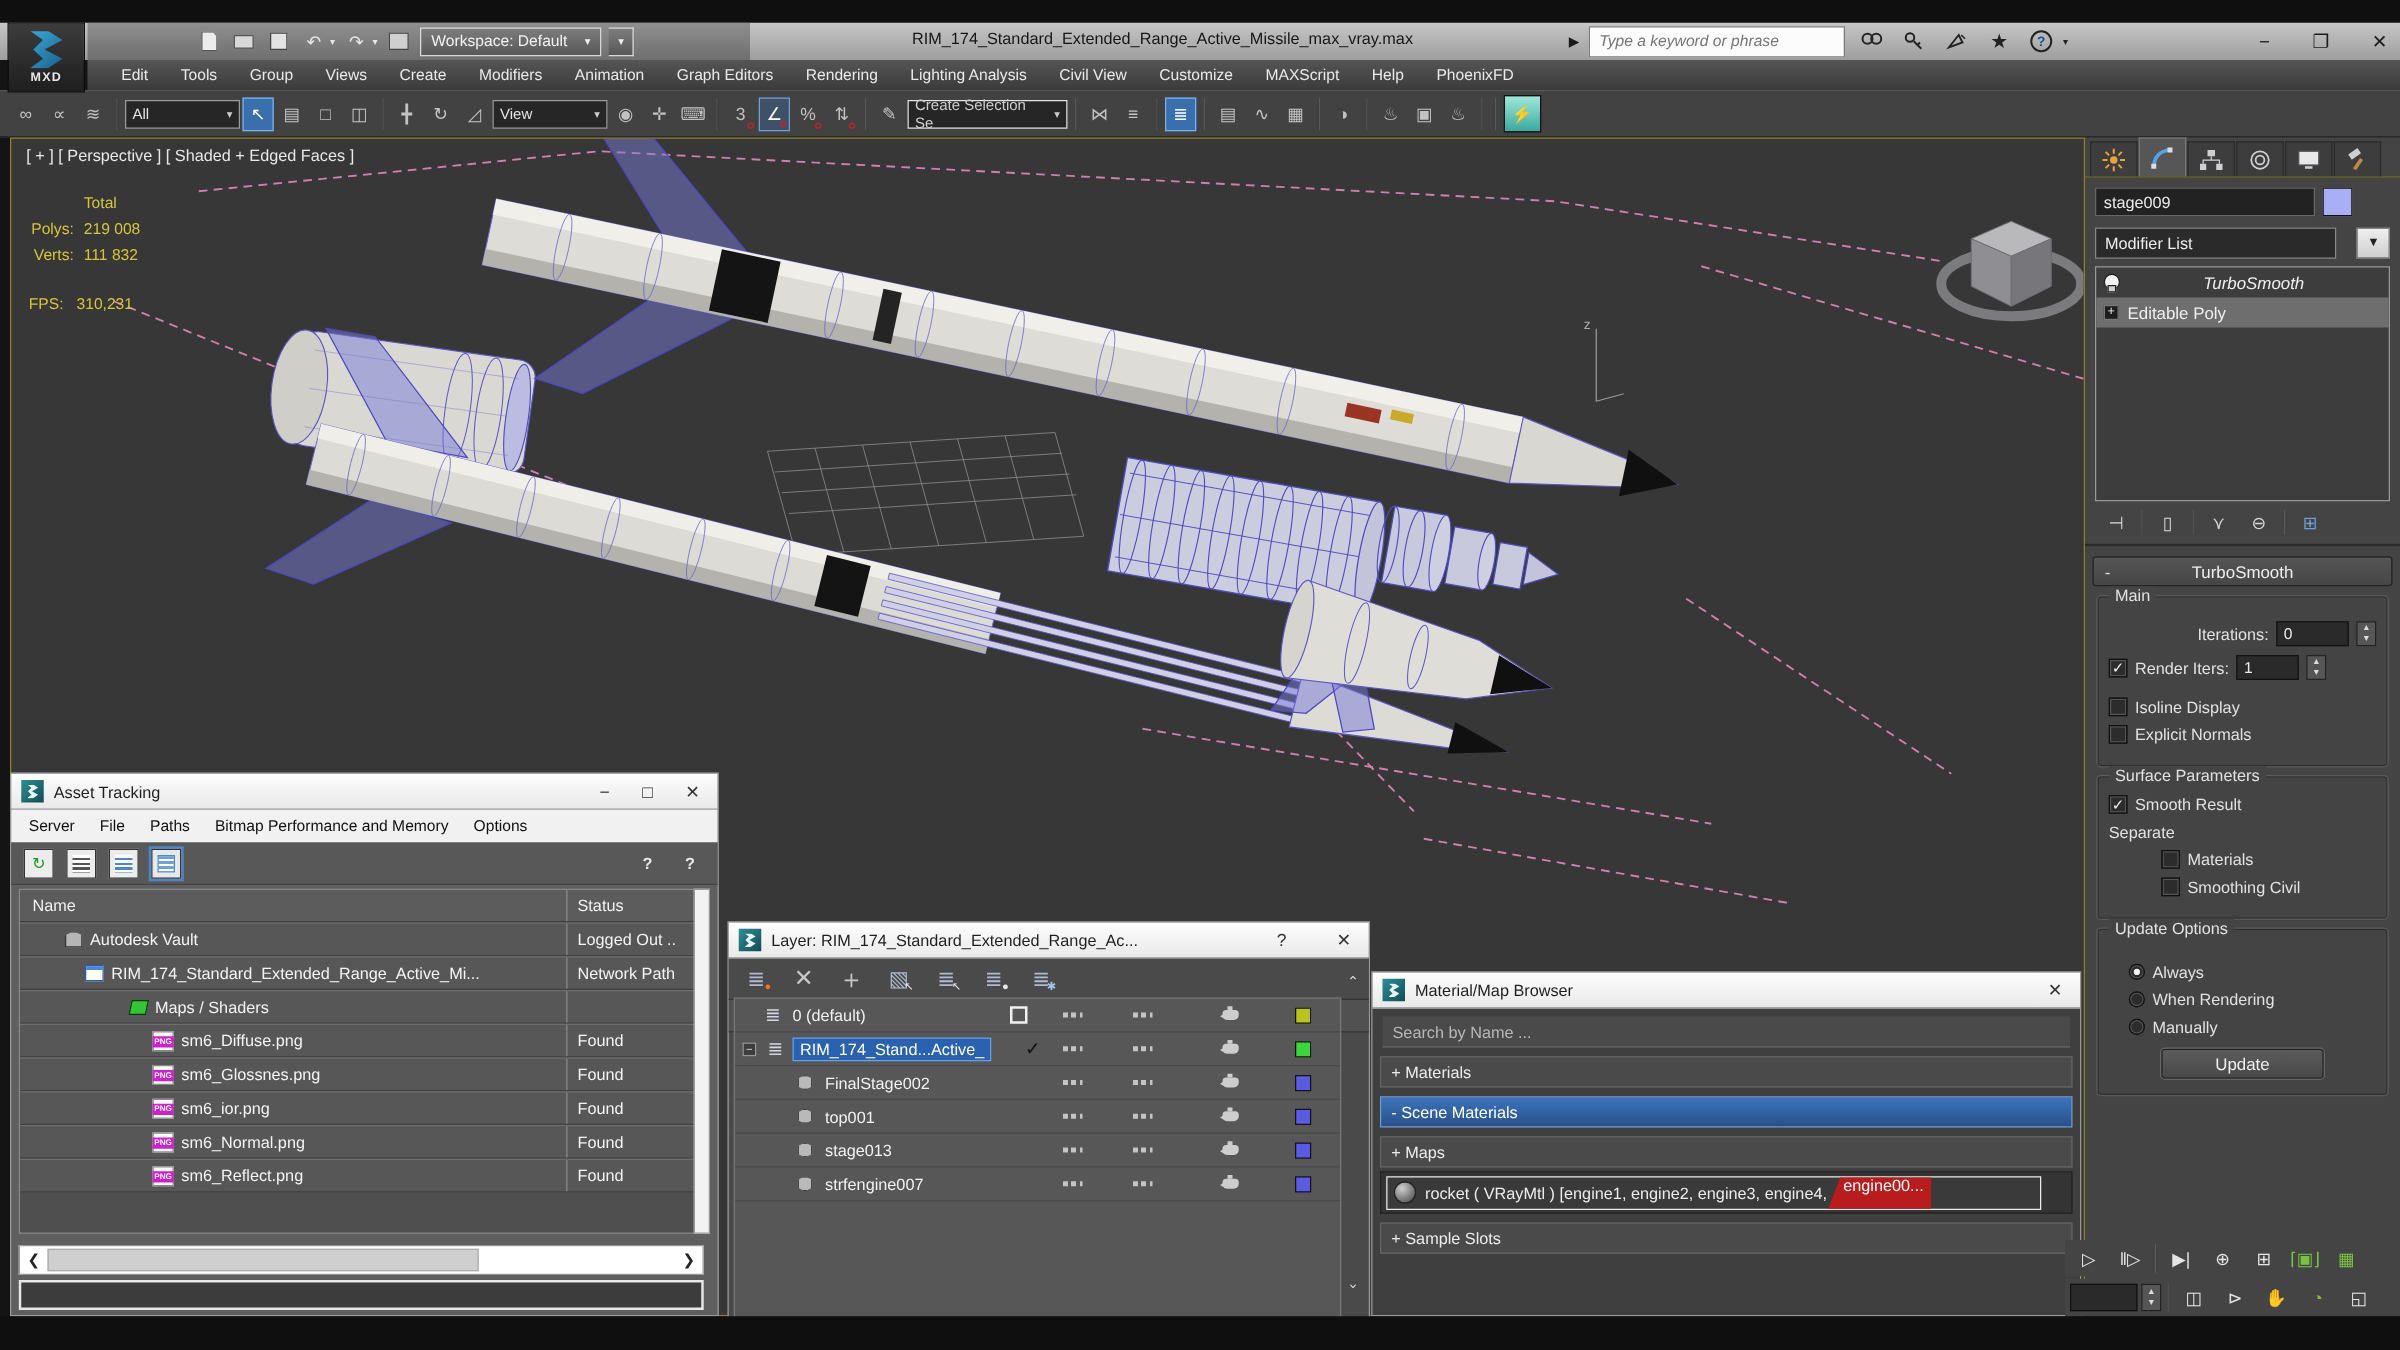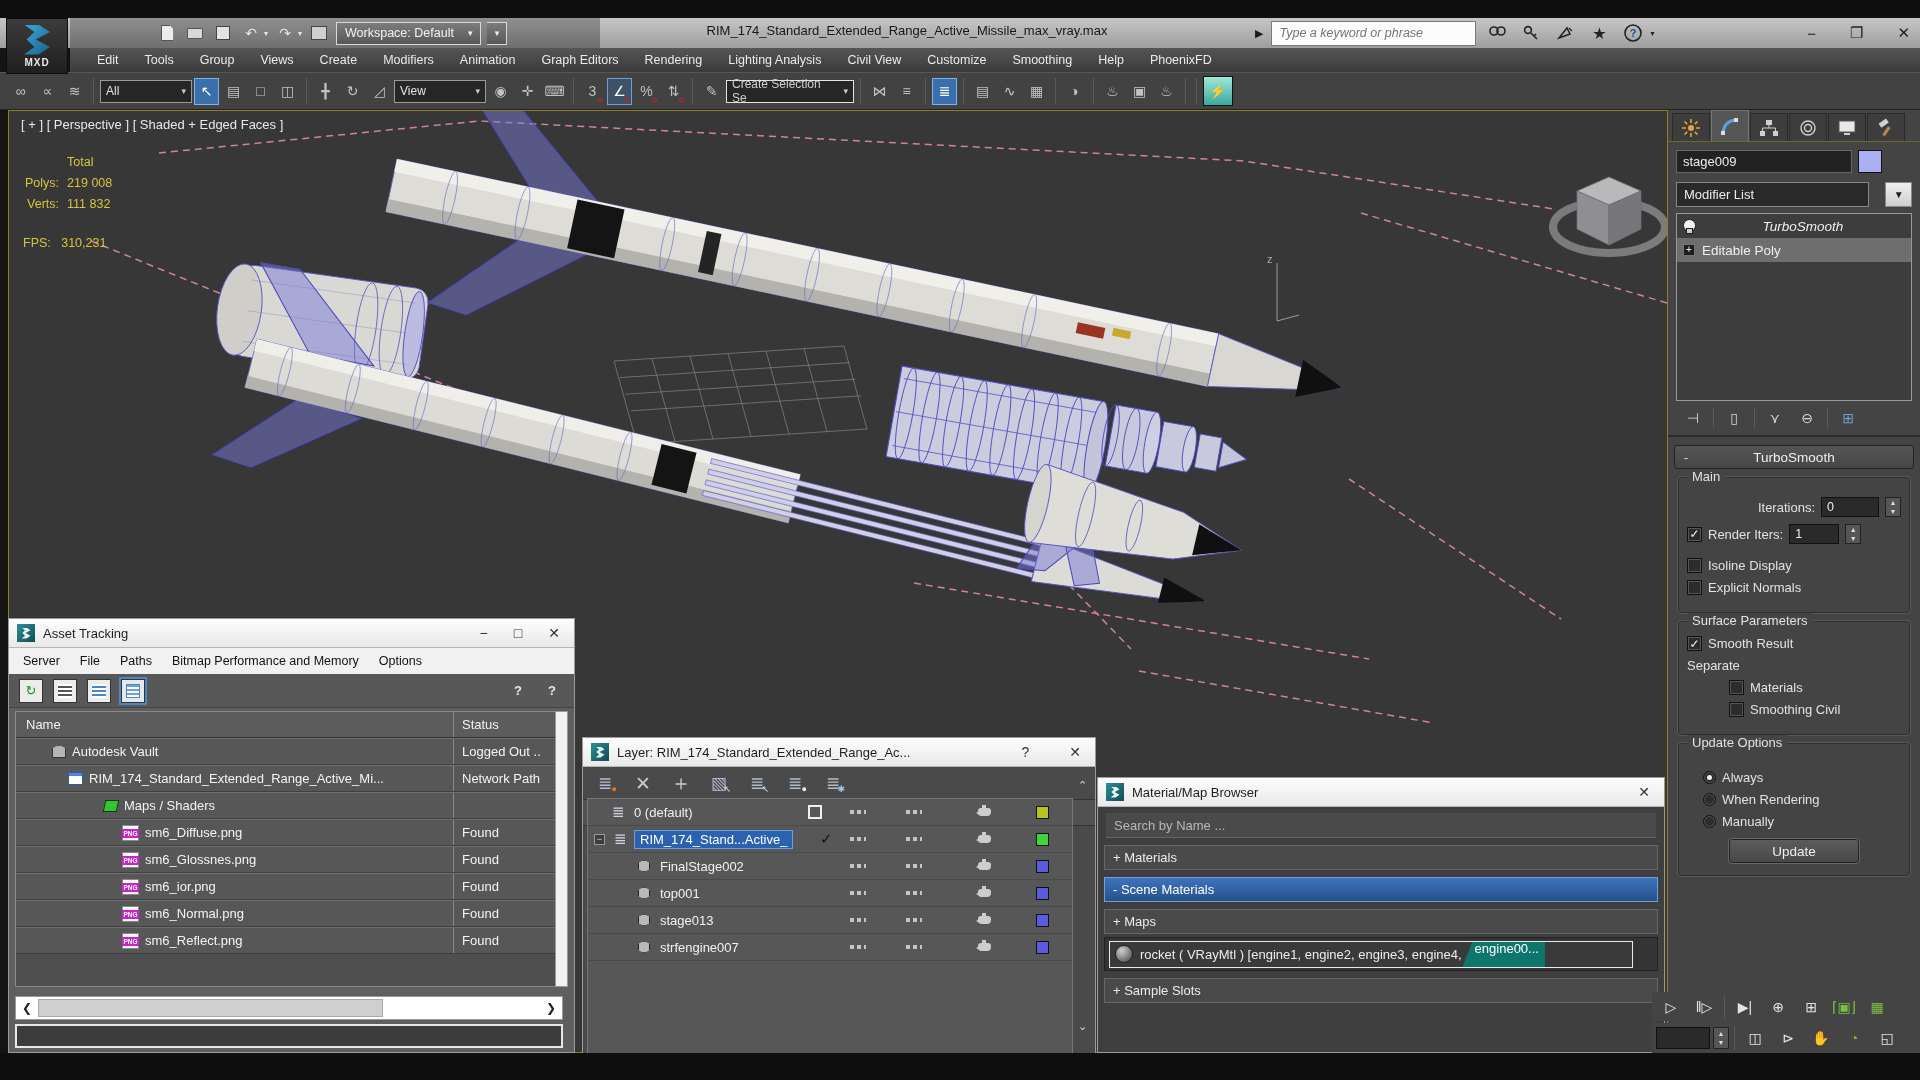--- a/index.html
+++ b/index.html
@@ -12,21 +12,21 @@
 #maxlogo{position:absolute;left:6px;top:0;width:62px;height:56px;background:linear-gradient(#3c3c3c,#1f1f1f);border:1px solid #0c0c0c;z-index:30;display:flex;flex-direction:column;align-items:center;justify-content:center}
 #maxlogo .arrow{width:26px;height:30px;background:linear-gradient(135deg,#39a9d9,#1b5f8a);clip-path:polygon(0 0,55% 0,100% 25%,45% 50%,100% 75%,55% 100%,0 100%,40% 75%,10% 50%,40% 25%)}
 #maxlogo .mxd{color:#e8e8e8;font-size:10px;font-weight:bold;letter-spacing:1px;margin-top:2px}
 .qi{width:22px;height:22px;display:inline-flex;align-items:center;justify-content:center;color:#e6e6e6;font-size:14px}
 .qi .pg{width:13px;height:16px;background:#ececec;border:1px solid #555;clip-path:polygon(0 0,70% 0,100% 28%,100% 100%,0 100%)}
 .qi .fold{width:16px;height:11px;background:#d8d8d8;border:1px solid #555;border-radius:1px}
 .qi .flop{width:14px;height:14px;background:#e2e2e2;border:1px solid #444}
 .mini-carat{color:#e6e6e6;font-size:8px;margin-left:-4px}
 #workspace{height:23px;background:linear-gradient(#7c7c7c,#585858);border:1px solid #d8d8d8;color:#f2f2f2;font-size:12.5px;display:flex;align-items:center;padding:0 8px;gap:14px}
 #ws-flag{width:20px;height:23px;border:1px solid #d8d8d8;border-left:none;display:flex;align-items:center;justify-content:center;color:#eee;font-size:9px;background:linear-gradient(#7c7c7c,#585858)}
-#doc-title{position:absolute;left:592px;top:0;width:630px;height:24px;display:flex;align-items:center;justify-content:center;color:#161616;font-size:13px}
+#doc-title{position:absolute;left:615px;top:0;width:630px;height:24px;display:flex;align-items:center;justify-content:center;color:#161616;font-size:13px}
 #search-wrap{position:absolute;left:1255px;top:2px;height:26px;display:flex;align-items:center;gap:8px}
 #search-carat{color:#1a1a1a;font-size:11px}
 #search-input{width:205px;height:25px;background:#fcfcfc;border:1px solid #7a7a7a;color:#7c7c7c;font-style:italic;font-size:12.5px;padding:0 7px}
 .sbtn{width:26px;height:24px;display:inline-flex;align-items:center;justify-content:center}
 #win-controls{position:absolute;right:10px;top:0;height:30px;display:flex;align-items:center;gap:34px;color:#1c1c1c;font-size:15px}
 
 #menubar{left:70px;top:48px;width:1850px;height:24px;background:linear-gradient(#555,#3b3b3b);display:flex;align-items:center;gap:0;padding-left:14px}
 .menu-item{color:#eaeaea;font-size:12.5px;padding:0 13px;height:24px;display:flex;align-items:center}
 
 #toolbar{left:0;top:72px;width:1920px;height:38px;background:#424242;border-top:1px solid #565656;border-bottom:1px solid #222;display:flex;align-items:center;padding-left:8px;gap:2px}
@@ -131,21 +131,21 @@
 #ly-hscroll{position:absolute;left:4px;bottom:4px;height:22px;right:22px;background:#fff;border:1px solid #999;display:flex;align-items:center}
 #ly-thumb{height:16px;flex:1;margin:0 2px;background:#d4d4d4;border:1px solid #aaa;max-width:370px}
 
 #matdlg{left:1097px;top:777px;width:568px;height:276px;background:#3f3f3f;border:1px solid #9a9a9a}
 #mat-search{margin:6px 8px 0 8px;height:25px;background:#4a4a4a;border-bottom:1px solid #666;color:#b8b8b8;font-size:13px;display:flex;align-items:center;padding:0 8px}
 .mat-sec{margin:7px 6px 0 6px;height:25px;background:#4a4a4a;border:1px solid #666;color:#ececec;font-size:13px;display:flex;align-items:center;padding:0 8px}
 .mat-sec.blue{background:linear-gradient(#3d74bd,#27508a);border-color:#6f9fd8;color:#fff}
 #mat-item-wrap{margin:3px 6px 0 6px;height:34px;background:#343434;border:1px solid #222;display:flex;align-items:center;padding:2px 4px}
 #mat-item{height:27px;flex:0 0 524px;border:1px solid #eaeaea;background:#3a3a3a;display:flex;align-items:center;gap:7px;padding:0 5px;position:relative;overflow:hidden;color:#ececec;font-size:13px;white-space:nowrap}
 .globe{width:18px;height:18px;border-radius:50%;background:radial-gradient(circle at 35% 30%,#cfcfcf,#6a6a6a 70%,#3c3c3c);border:1px solid #222}
-.red-tail{background:#0f766e;color:#fff;padding:5px 6px 16px 14px;margin-left:-8px;clip-path:polygon(14px 0,100% 0,100% 100%,0 100%)}
+.red-tail{background:#b91c1c;color:#fff;padding:5px 6px 16px 14px;margin-left:-8px;clip-path:polygon(14px 0,100% 0,100% 100%,0 100%)}
 
 #nav1{left:1652px;top:992px;width:268px;height:29px;display:flex;align-items:center;gap:3px;background:#444;padding-left:4px}
 #nav2{left:1652px;top:1023px;width:268px;height:30px;display:flex;align-items:center;gap:3px;background:#444;padding-left:4px}
 .ni{width:30px;height:26px;display:inline-flex;align-items:center;justify-content:center;color:#e4e4e4;font-size:14px}
 .greeny{color:#7ac143}
 #frame-spin{width:54px;height:22px;background:#2a2a2a;border:1px solid #111}
 .nsep{width:1px;height:24px;background:#2a2a2a;border-right:1px solid #5a5a5a;margin:0 2px}
 
 .blackstrip{left:0;width:1920px;background:#0f0f0f}
 </style>
@@ -226,21 +226,21 @@
   <span class="menu-item">Group</span>
   <span class="menu-item">Views</span>
   <span class="menu-item">Create</span>
   <span class="menu-item">Modifiers</span>
   <span class="menu-item">Animation</span>
   <span class="menu-item">Graph Editors</span>
   <span class="menu-item">Rendering</span>
   <span class="menu-item">Lighting Analysis</span>
   <span class="menu-item">Civil View</span>
   <span class="menu-item">Customize</span>
-  <span class="menu-item">Smoothing</span>
+  <span class="menu-item">MAXScript</span>
   <span class="menu-item">Help</span>
   <span class="menu-item">PhoenixFD</span>
 </div>
 
 <div id="toolbar" class="abs">
   <span class="ti">∞</span>
   <span class="ti">∝</span>
   <span class="ti">≋</span>
   <span class="tsep"></span>
   <span class="tdrop" style="width:92px">

